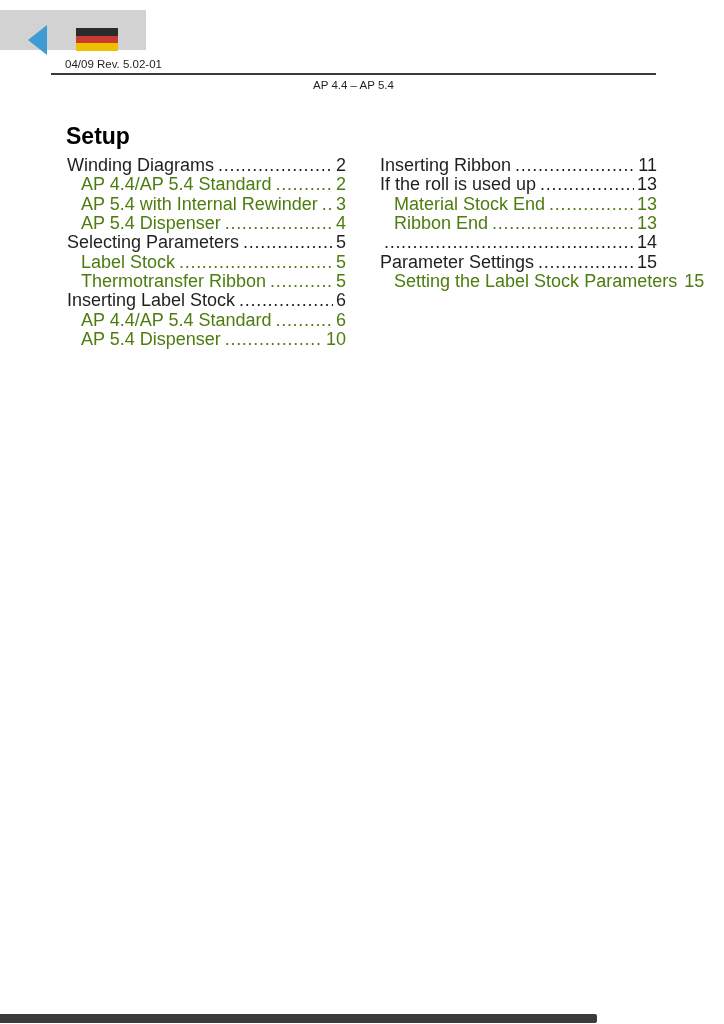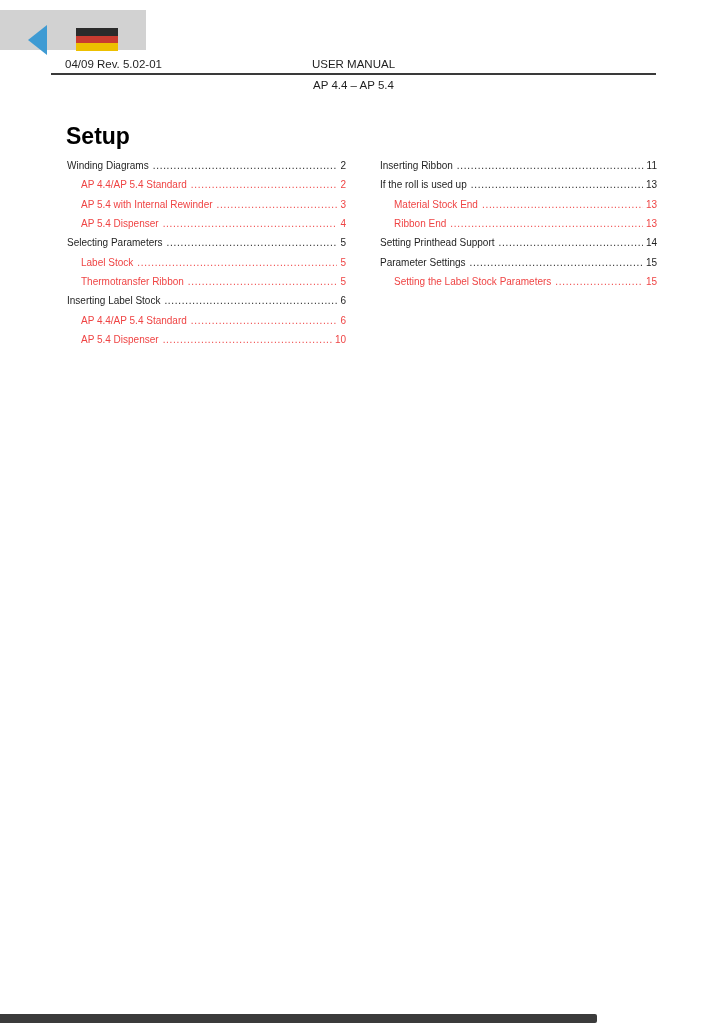--- a/index.html
+++ b/index.html
@@ -24,22 +24,22 @@
   .hdr-rule{position:absolute;left:51px;top:73px;width:605px;height:2px;background:#3a3a3a;}
   .hdr-pr{top:79px;}
 
   
   .title{position:absolute;left:66px;top:123px;font-size:23px;font-weight:bold;color:#000000;}
 
   
   .toc{position:absolute;left:67px;top:156px;display:flex;}
   .col{width:279px;}
   .col.rightcol{width:277px;margin-left:34px;}
-  .row{display:flex;align-items:center;line-height:19.35px;font-size:10px;color:#1f1f1f;cursor:pointer;}
-  .row.lvl1{padding-left:14px;color:#ef4444;}
+  .row{display:flex;align-items:center;line-height:19.35px;font-size:18px;color:#1f1f1f;cursor:pointer;}
+  .row.lvl1{padding-left:14px;color:#4d7c0f;}
   .t{white-space:nowrap;}
   .dots{flex:1;overflow:hidden;white-space:nowrap;margin-left:4px;margin-right:3px;letter-spacing:0.7px;}
   .dots::before{content:".....................................................................................................";}
   .pg{text-align:right;}
 
   
   .bottombar{position:absolute;left:0;top:1014px;width:597px;height:9px;background:#3b3b3b;
              border-radius:0 2px 2px 0;cursor:pointer;}
 </style>
 </head>
@@ -50,21 +50,20 @@
   <div class="navbox">
     <div class="backarrow"></div>
     <div class="flag">
       <div class="f-black"></div>
       <div class="f-red"></div>
       <div class="f-gold"></div>
     </div>
   </div>
 
   <div class="hdr-rev">04/09 Rev. 5.02-01</div>
-  <div class="hdr-center hdr-um">USER MANUAL</div>
   <div class="hdr-rule"></div>
   <div class="hdr-center hdr-pr">AP 4.4 – AP 5.4</div>
 
   <div class="title">Setup</div>
 
   <div class="toc">
 
     <div class="col">
       <div class="row lvl0">
         <span class="t">Winding Diagrams</span>
@@ -133,21 +132,20 @@
         <span class="t">Material Stock End</span>
         <span class="dots"></span>
         <span class="pg">13</span>
       </div>
       <div class="row lvl1">
         <span class="t">Ribbon End</span>
         <span class="dots"></span>
         <span class="pg">13</span>
       </div>
       <div class="row lvl0">
-        <span class="t">Setting Printhead Support</span>
         <span class="dots"></span>
         <span class="pg">14</span>
       </div>
       <div class="row lvl0">
         <span class="t">Parameter Settings</span>
         <span class="dots"></span>
         <span class="pg">15</span>
       </div>
       <div class="row lvl1">
         <span class="t">Setting the Label Stock Parameters</span>

